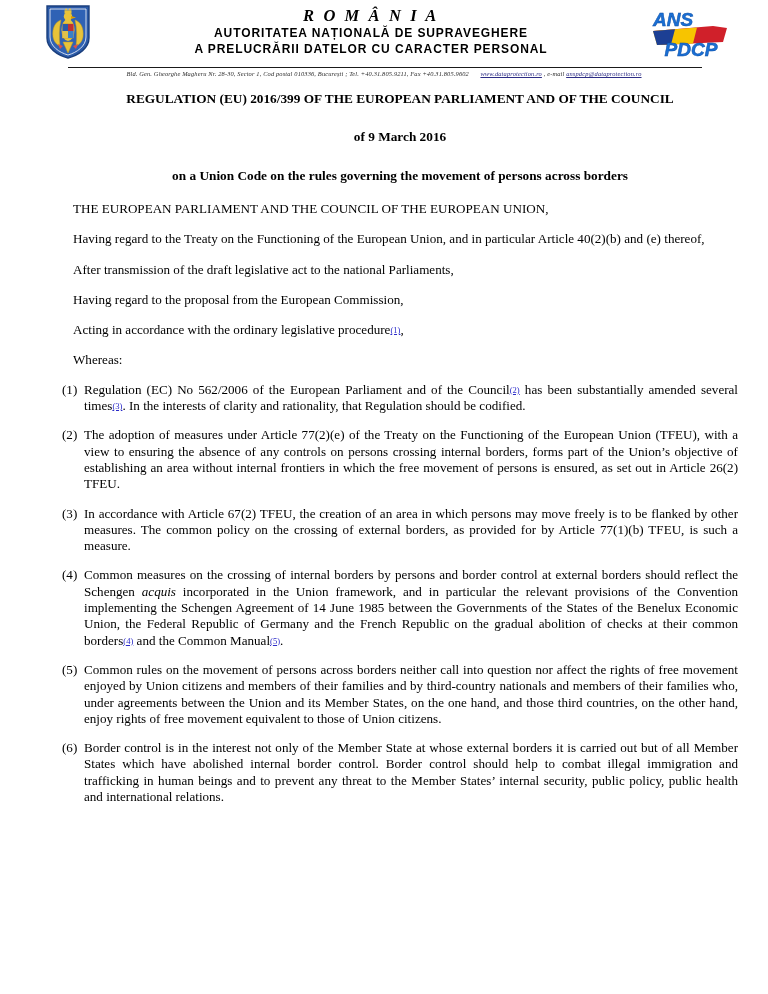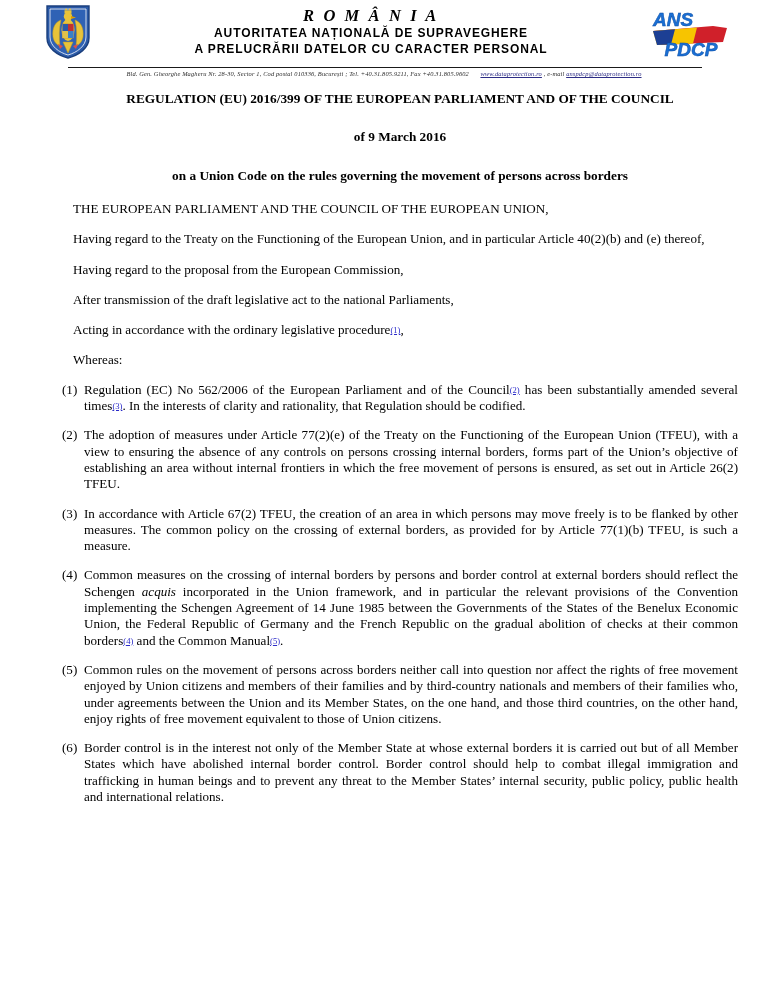--- a/index.html
+++ b/index.html
@@ -231,23 +231,23 @@
       <div class="t-date">of 9 March 2016</div>
       <div class="t-sub">
         <span>on a Union Code on the rules governing the movement of persons across borders</span>
       </div>
     </div>
 
     <p class="para first">THE EUROPEAN PARLIAMENT AND THE COUNCIL OF THE EUROPEAN UNION,</p>
 
     <p class="para">Having regard to the Treaty on the Functioning of the European Union, and in particular Article 40(2)(b) and (e) thereof,</p>
 
+    <p class="para">After transmission of the draft legislative act to the national Parliaments,</p>
+
     <p class="para">Having regard to the proposal from the European Commission,</p>
-
-    <p class="para">After transmission of the draft legislative act to the national Parliaments,</p>
 
     <p class="para"><span>Acting in accordance with the ordinary legislative procedure</span><span class="fnref">(1)</span><span>,</span></p>
 
     <p class="para">Whereas:</p>
 
     <p class="numpara"><span class="num">(1)</span><span>Regulation (EC) No 562/2006 of the European Parliament and of the Council</span><span class="fnref">(2)</span><span> has been substantially amended several times</span><span class="fnref">(3)</span><span>. In the interests of clarity and rationality, that Regulation should be codified.</span></p>
 
     <p class="numpara"><span class="num">(2)</span><span>The adoption of measures under Article 77(2)(e) of the Treaty on the Functioning of the European Union (TFEU), with a view to ensuring the absence of any controls on persons crossing internal borders, forms part of the Union’s objective of establishing an area without internal frontiers in which the free movement of persons is ensured, as set out in Article 26(2) TFEU.</span></p>
 
     <p class="numpara"><span class="num">(3)</span><span>In accordance with Article 67(2) TFEU, the creation of an area in which persons may move freely is to be flanked by other measures. The common policy on the crossing of external borders, as provided for by Article 77(1)(b) TFEU, is such a measure.</span></p>

